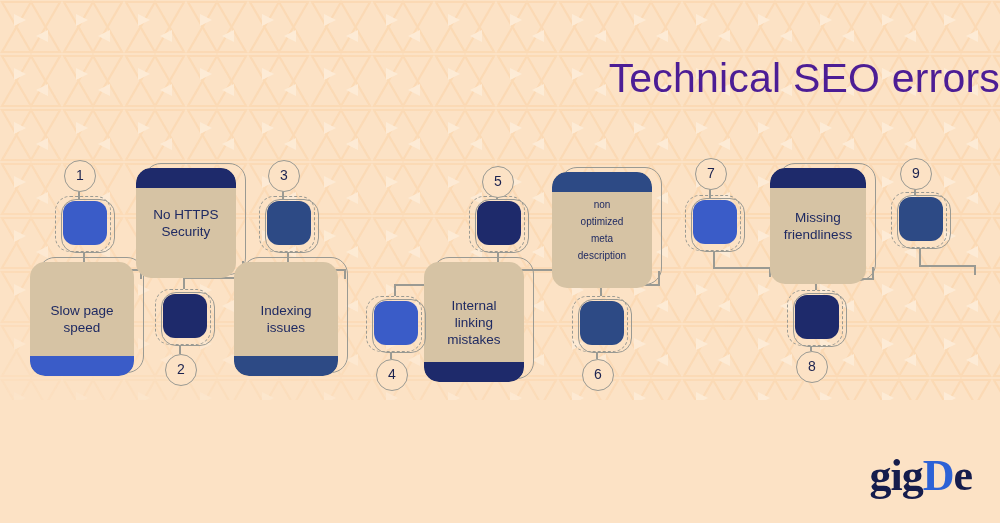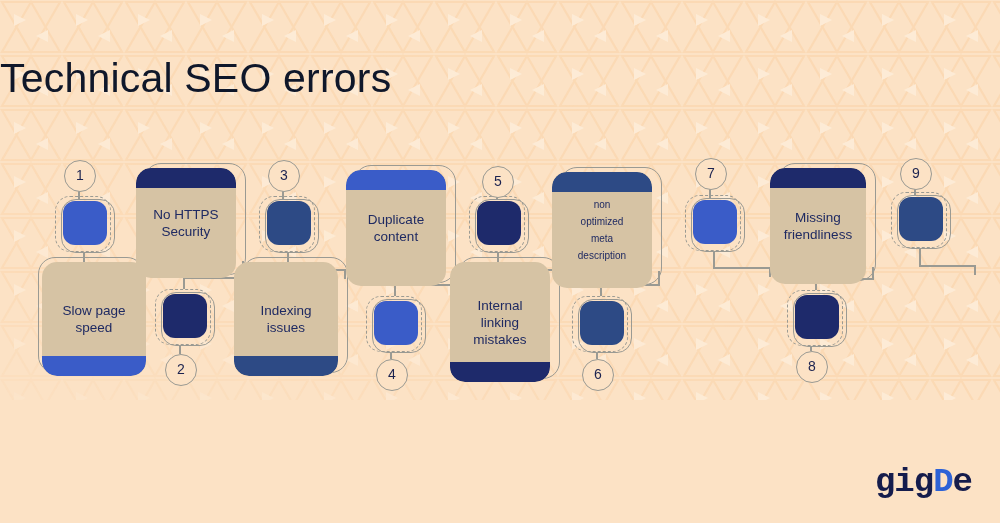--- a/index.html
+++ b/index.html
@@ -8,22 +8,22 @@
     background:#FCE2C5;
     font-family:"Liberation Sans", sans-serif;
   }
   
   #bg-pattern{
     position:absolute;left:0;top:0;width:1000px;height:523px;
     pointer-events:none;
   }
   
   #title{
-    position:absolute;left:0;top:55px;width:1000px;text-align:left;
-    font-size:41px;color:#0f172a;letter-spacing:0.2px;
+    position:absolute;left:0;top:55px;width:1000px;text-align:right;
+    font-size:41px;color:#4c1d95;letter-spacing:0.2px;
     font-family:"Liberation Sans", sans-serif;font-weight:400;
   }
   
   #stage{position:absolute;left:0;top:0;width:1000px;height:523px;}
   .item{position:absolute;top:0;width:160px;height:420px;}
 
   
   .num{
     position:absolute;width:30px;height:30px;border-radius:50%;
     border:1.6px solid #9A9A93;background:#FCE2C5;
@@ -71,22 +71,22 @@
 
   
   .elbow{position:absolute;z-index:1;}
   .elbow i{position:absolute;background:#9A9A93;display:block;}
   .elbow .v{width:1.7px;}
   .elbow .h{height:1.7px;}
 
   
   #logo{
     position:absolute;right:28px;bottom:22px;
-    font-size:34px;font-weight:bold;letter-spacing:-1px;
-    font-family:Liberation Mono, monospace;
+    font-size:44px;font-weight:bold;letter-spacing:-1px;
+    font-family:Liberation Serif, serif;
   }
   #logo .l-gig{color:#151C4C;}
   #logo .l-d{color:#2D62D6;}
   #logo .l-e{color:#151C4C;}
 </style>
 </head>
 <body>
 
 <svg id="bg-pattern" viewBox="0 0 1000 523" xmlns="http://www.w3.org/2000/svg">
   <defs>
@@ -115,21 +115,21 @@
   </defs>
   <rect x="0" y="0" width="1000" height="400" fill="url(#lattice)" mask="url(#patMask)"></rect>
 </svg>
 
 <div id="title">Technical SEO errors</div>
 
 <div id="stage">
     <div class="item" style="left: 0px;">
       <div class="card-wrap" style="left: 30px; top: 262px; width: 104px; height: 114px;">
         <div class="card-outline" style="width: 104px; height: 114px;"></div>
-        <div class="card-body" style="width: 104px; height: 114px; margin-left: 12px;">
+        <div class="card-body" style="width: 104px; height: 114px;">
           <div class="card-bar bottom" style="background: rgb(58, 92, 200);"></div>
           <div class="card-text" style="font-size: 13.5px;">Slow page
 speed</div>
         </div>
       </div>
       <div class="icon-wrap" style="left: 55px; top: 196px;">
         <div class="icon-dash"></div>
         <div class="icon-solid"></div>
         <div class="icon-fill" style="background: rgb(58, 92, 200);"></div>
       </div>
@@ -179,43 +179,35 @@
       </div>
       <div class="num" style="left: 268px; top: 160px;">3</div>
       <div class="stub" style="left: 282.2px; top: 190px; height: 9px;"></div>
       <div class="elbow">
         <i class="v" style="left: 287.15px; top: 253px; height: 18px;"></i>
         <i class="h" style="left: 287.15px; top: 269.3px; width: 58px;"></i>
         <i class="v" style="left: 344.3px; top: 269.3px; height: 10px;"></i>
       </div>
     </div>
     <div class="item" style="left: 0px;">
-      <div class="card-wrap" style="left: 346px; top: 170px; width: 100px; height: 116px;">
-        <div class="card-outline" style="width: 100px; height: 116px;"></div>
-        <div class="card-body" style="width: 100px; height: 116px;">
-          <div class="card-bar top" style="background: rgb(58, 92, 200);"></div>
-          <div class="card-text" style="font-size: 13.5px;">Duplicate
-content</div>
-        </div>
-      </div>
       <div class="icon-wrap" style="left: 366px; top: 296px;">
         <div class="icon-dash"></div>
         <div class="icon-solid"></div>
         <div class="icon-fill" style="background: rgb(58, 92, 200);"></div>
       </div>
       <div class="num" style="left: 376px; top: 359px;">4</div>
       <div class="stub" style="left: 390.2px; top: 353px; height: 6px;"></div>
       <div class="elbow">
         <i class="v" style="left: 452.3px; top: 269px; height: 17px;"></i>
         <i class="h" style="left: 394.15px; top: 284.3px; width: 59px;"></i>
         <i class="v" style="left: 394.15px; top: 284.3px; height: 12px;"></i>
       </div>
     </div>
     <div class="item" style="left: 0px;">
-      <div class="card-wrap" style="left: 450px; top: 262px; width: 100px; height: 148px;">
+      <div class="card-wrap" style="left: 424px; top: 262px; width: 100px; height: 148px;">
         <div class="card-outline" style="width: 100px; height: 120px;"></div>
         <div class="card-body" style="width: 100px; height: 120px;">
           <div class="card-bar bottom" style="background: rgb(30, 42, 107);"></div>
           <div class="card-text" style="font-size: 13.5px;">Internal
 linking
 mistakes</div>
         </div>
       </div>
       <div class="icon-wrap" style="left: 469px; top: 196px;">
         <div class="icon-dash"></div>

